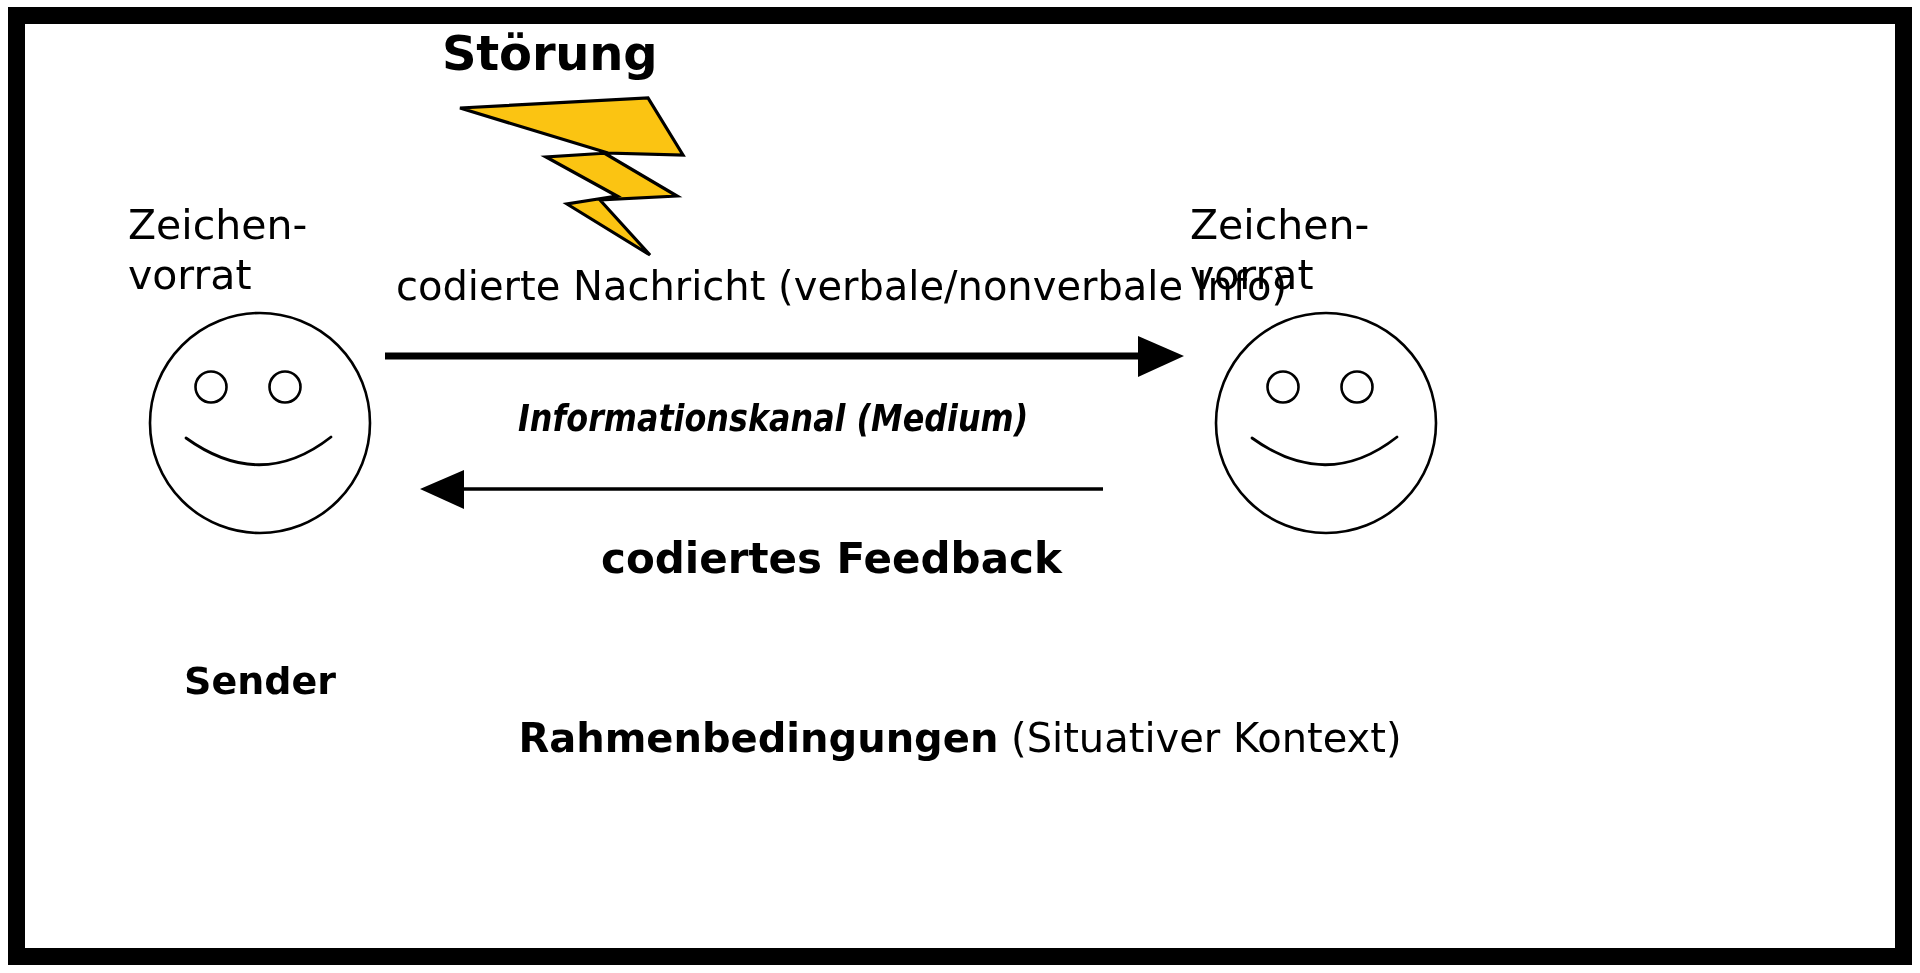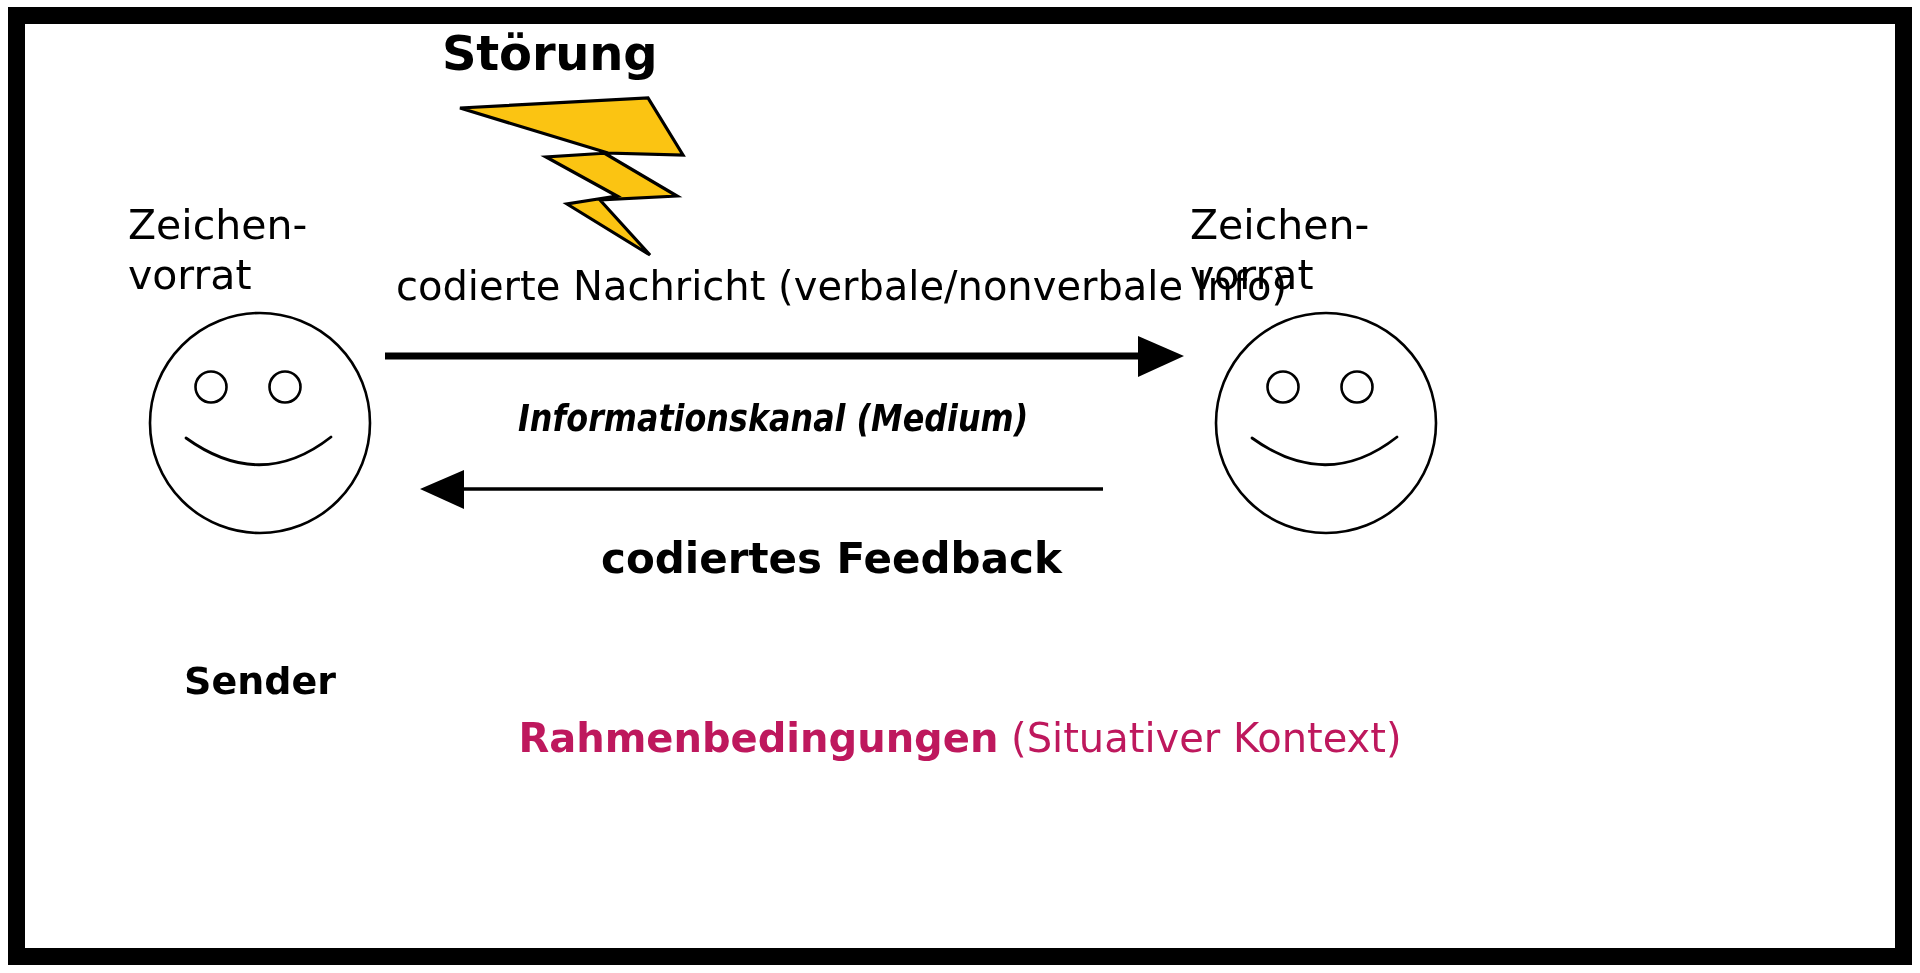--- a/index.html
+++ b/index.html
@@ -103,21 +103,21 @@
   }
 
   
   #context-caption {
     position: absolute;
     left: 0;
     top: 715px;
     width: 1920px;
     text-align: center;
     font-size: 40px;
-    color: #be185d;
+    color: #000000;
     white-space: nowrap;
   }
   #context-caption .bold { font-weight: 700; }
   #context-caption .reg  { font-weight: 400; }
 
   
   #vector-layer {
     position: absolute;
     left: 0;
     top: 0;

